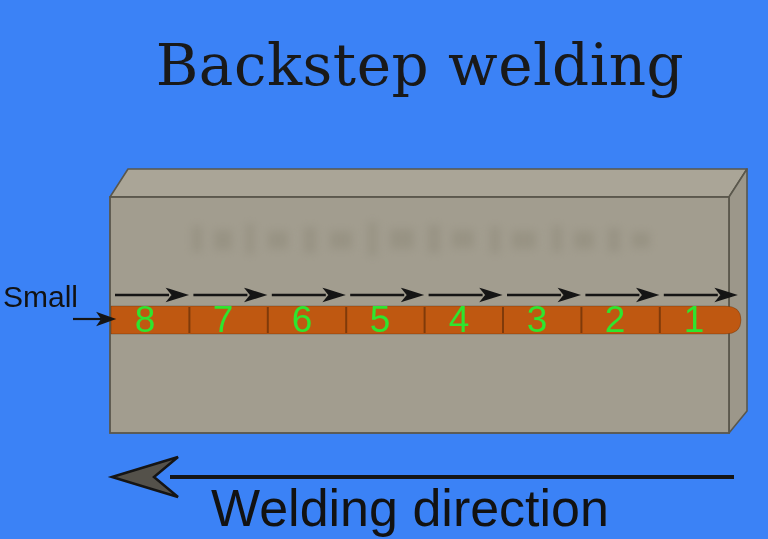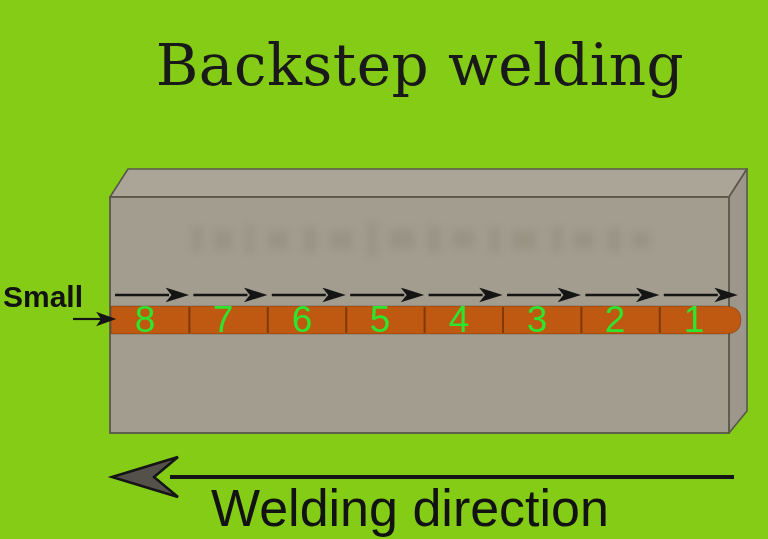--- a/index.html
+++ b/index.html
@@ -1,30 +1,30 @@
 <!DOCTYPE html>
 <html><head>
 <meta charset="utf-8">
 <style>
   html,body{margin:0;padding:0;background:#fcf9e0;}
   .canvas{
     position:relative;width:768px;height:539px;overflow:hidden;
-    background:#84cc16;font-family:"Liberation Sans",sans-serif;
+    background:#3b82f6;font-family:"Liberation Sans",sans-serif;
   }
   .title{
     position:absolute;top:34px;left:0;width:768px;text-align:center;
     transform:translateX(36px);
     font-family:"DejaVu Serif","Liberation Serif",serif;
     font-size:58px;line-height:1.1;color:#191919;letter-spacing:.5px;
     white-space:nowrap;
   }
   .diagram-svg{position:absolute;top:0;left:0;}
   .small-beads{
     position:absolute;left:3px;top:281px;
-    font-size:30px;line-height:31px;color:#121212;font-weight:bold;
+    font-size:30px;line-height:31px;color:#121212;
   }
   .weld-dir{
     position:absolute;top:481px;left:0;width:768px;text-align:center;
     transform:translateX(26px);
     font-size:52px;line-height:1.05;color:#121212;white-space:nowrap;
   }
 </style>
 </head>
 <body>
 

